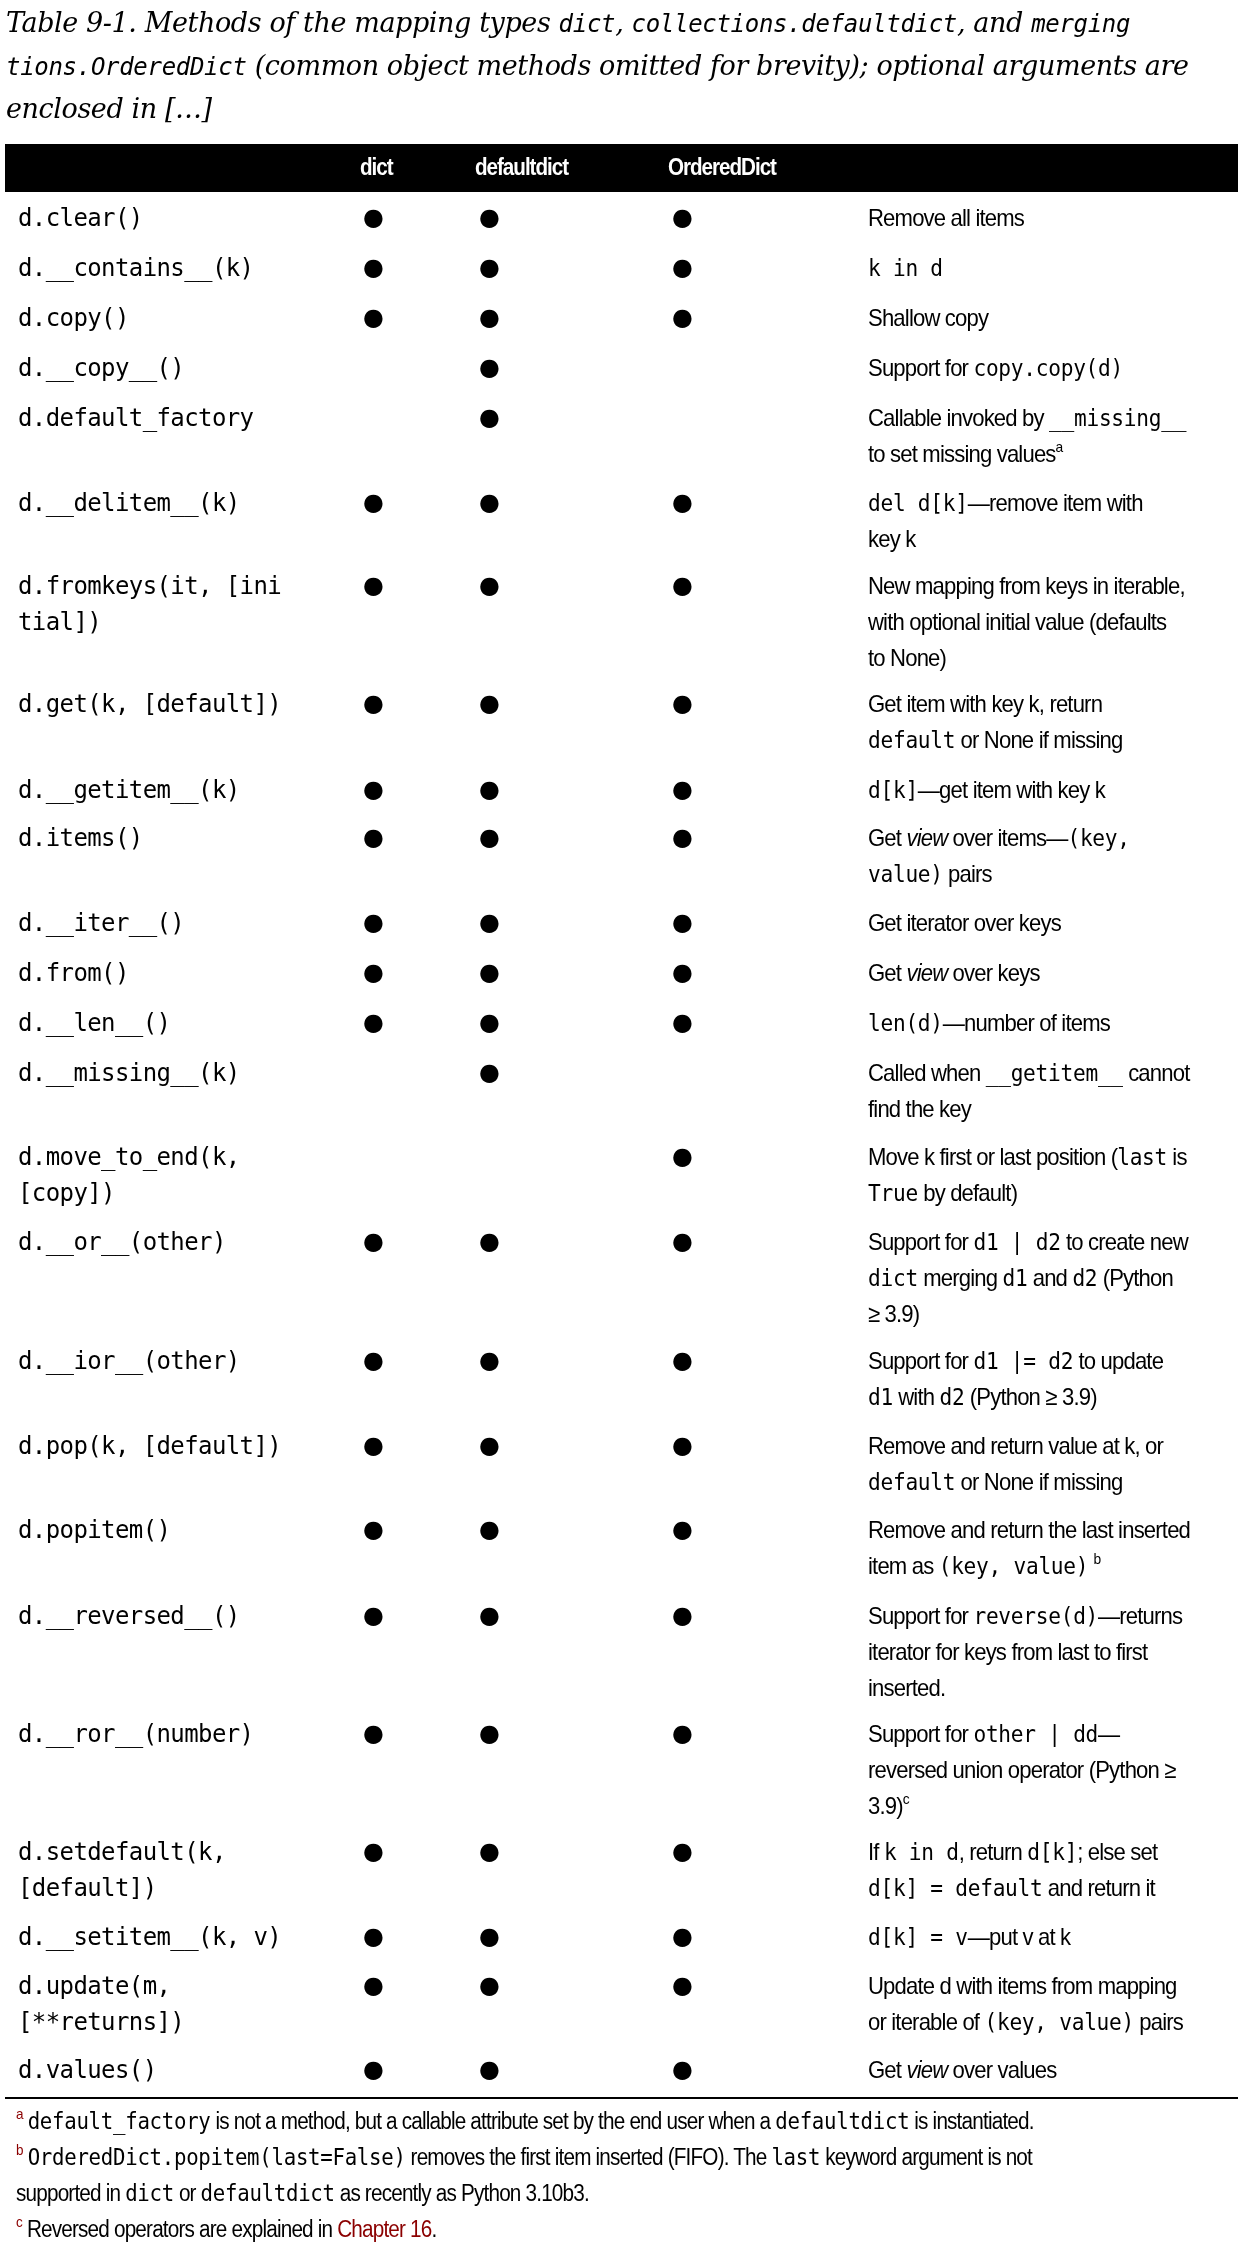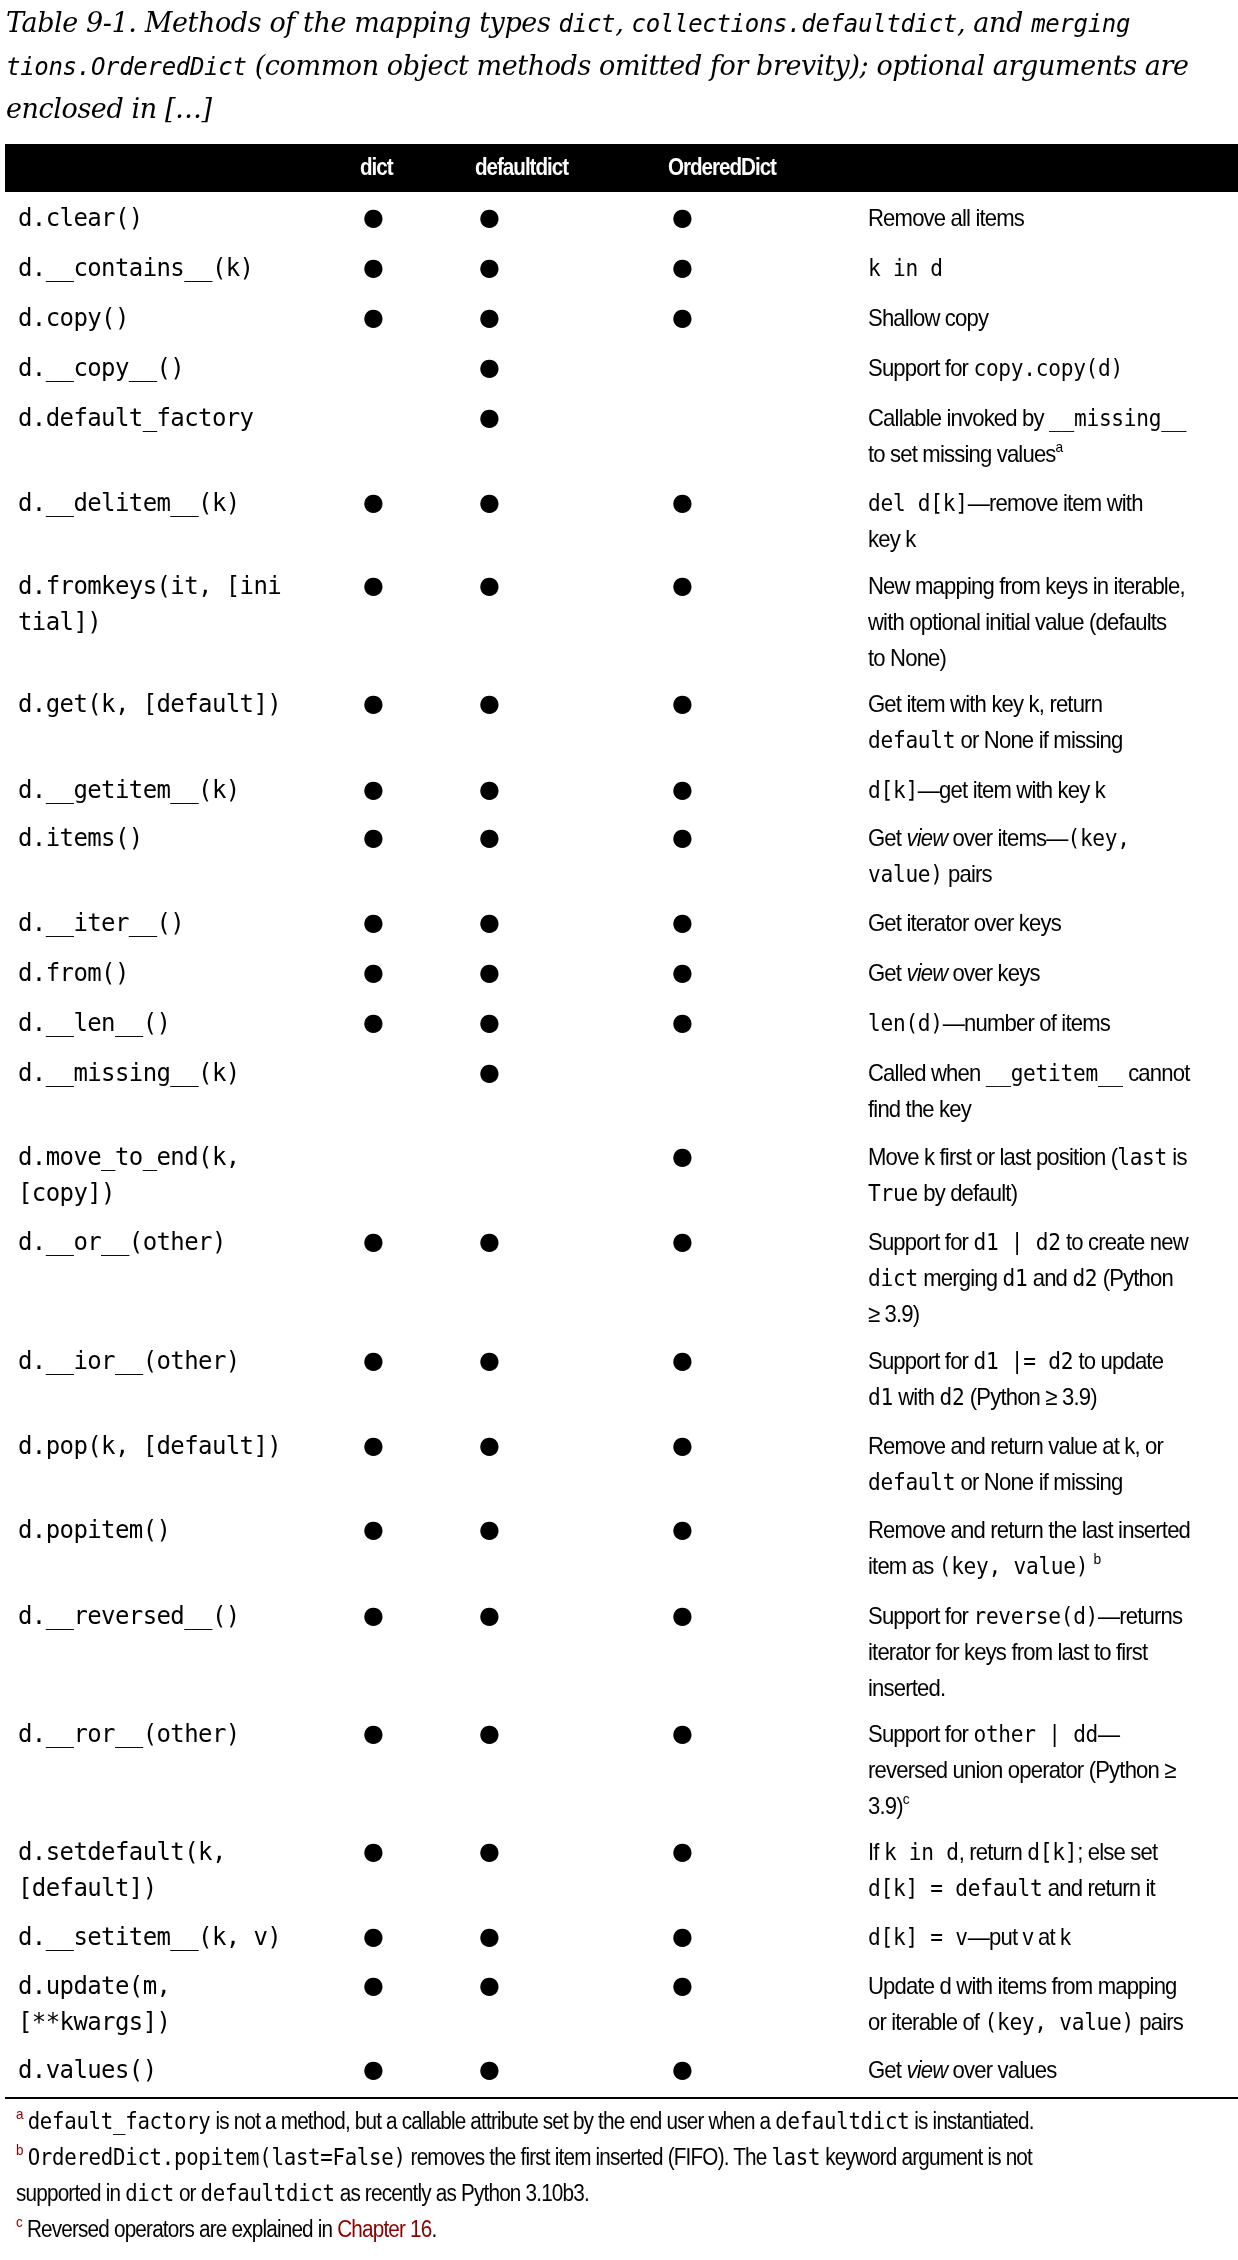--- a/index.html
+++ b/index.html
@@ -182,21 +182,21 @@
       <div class="desc"><span>Remove and return the last inserted</span><br><span>item as </span><span class="mono">(key, value)</span><span> </span><sup>b</sup></div>
     </div>
     <div class="row" style="top: 1598px;">
       <div class="method">d.__reversed__()</div>
       <span class="dot" style="left: 363px;">●</span>
       <span class="dot" style="left: 479px;">●</span>
       <span class="dot" style="left: 672px;">●</span>
       <div class="desc"><span>Support for </span><span class="mono">reverse(d)</span><span>—returns</span><br><span>iterator for keys from last to first</span><br><span>inserted.</span></div>
     </div>
     <div class="row" style="top: 1716px;">
-      <div class="method">d.__ror__(other)</div>
+      <div class="method">d.__ror__(number)</div>
       <span class="dot" style="left: 363px;">●</span>
       <span class="dot" style="left: 479px;">●</span>
       <span class="dot" style="left: 672px;">●</span>
       <div class="desc"><span>Support for </span><span class="mono">other | dd</span><span>—</span><br><span>reversed union operator (Python ≥</span><br><span>3.9)</span><sup>c</sup></div>
     </div>
     <div class="row" style="top: 1834px;">
       <div class="method">d.setdefault(k,
 [default])</div>
       <span class="dot" style="left: 363px;">●</span>
       <span class="dot" style="left: 479px;">●</span>
@@ -205,21 +205,21 @@
     </div>
     <div class="row" style="top: 1919px;">
       <div class="method">d.__setitem__(k, v)</div>
       <span class="dot" style="left: 363px;">●</span>
       <span class="dot" style="left: 479px;">●</span>
       <span class="dot" style="left: 672px;">●</span>
       <div class="desc"><span class="mono">d[k] = v</span><span>—put v at k</span></div>
     </div>
     <div class="row" style="top: 1968px;">
       <div class="method">d.update(m,
-[**kwargs])</div>
+[**returns])</div>
       <span class="dot" style="left: 363px;">●</span>
       <span class="dot" style="left: 479px;">●</span>
       <span class="dot" style="left: 672px;">●</span>
       <div class="desc"><span>Update d with items from mapping</span><br><span>or iterable of </span><span class="mono">(key, value)</span><span> pairs</span></div>
     </div>
     <div class="row" style="top: 2052px;">
       <div class="method">d.values()</div>
       <span class="dot" style="left: 363px;">●</span>
       <span class="dot" style="left: 479px;">●</span>
       <span class="dot" style="left: 672px;">●</span>

